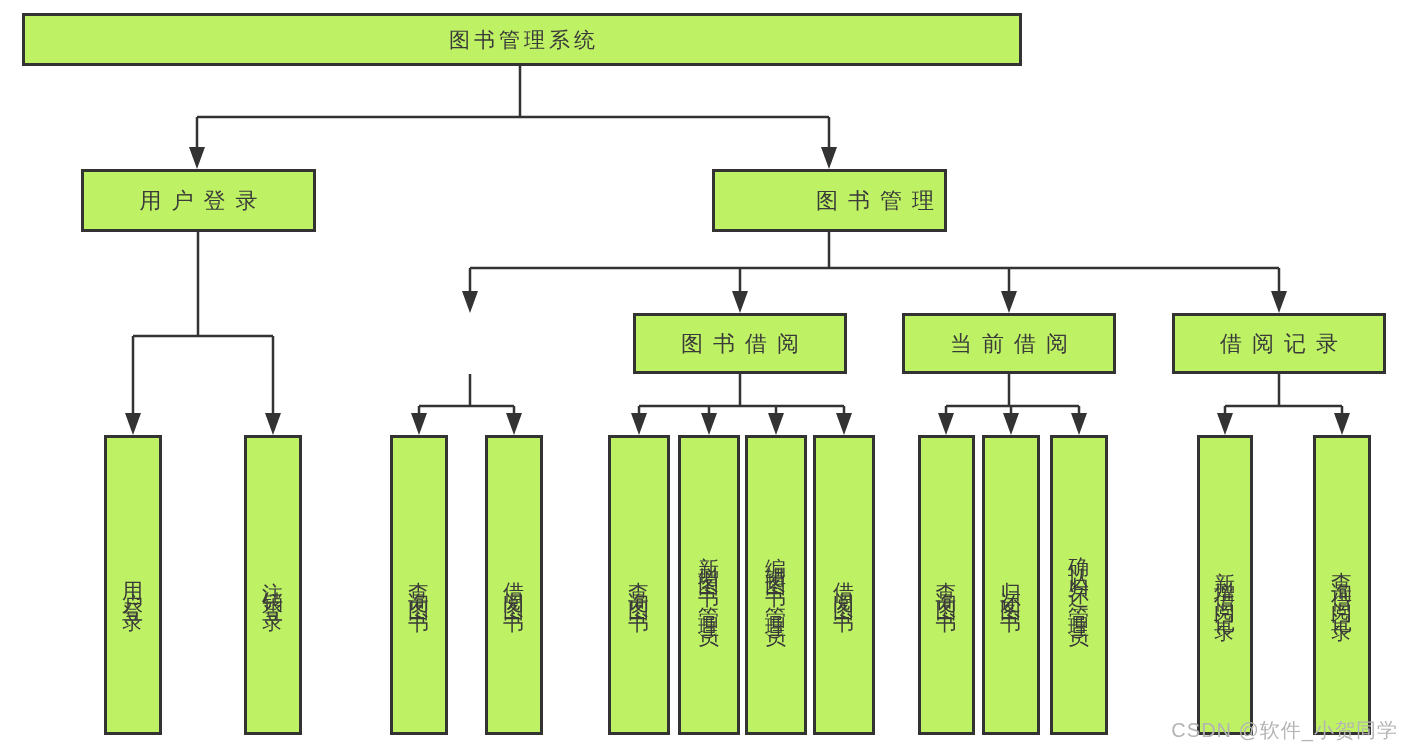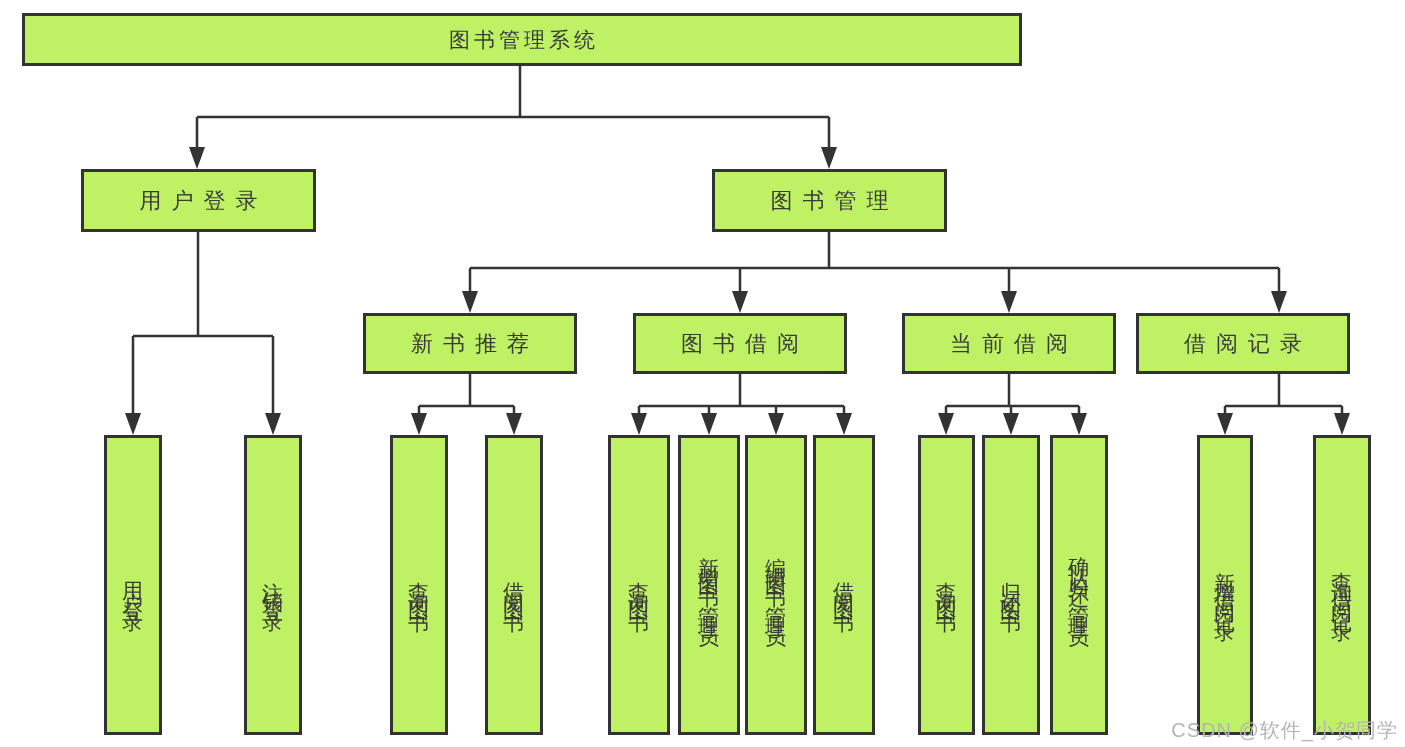--- a/index.html
+++ b/index.html
@@ -109,34 +109,31 @@
     </g>
   </svg>
 
   <div class="node h root" style="left:22px; top:13px; width:1000px; height:53px;">
     <span>图书管理系统</span>
   </div>
 
   <div class="node h" style="left:81px; top:169px; width:235px; height:63px;">
     <span>用户登录</span>
   </div>
-  <div class="node h" style="left:712px; top:169px; width:235px; height:63px;">
+  <div class="node h" style="left:712px; top:169px; width:235px; height:63px;justify-content:flex-end;">
     <span>图书管理</span>
   </div>
 
-  <div class="node h" style="left:363px; top:313px; width:214px; height:61px;">
-    <span>新书推荐</span>
-  </div>
   <div class="node h" style="left:902px; top:313px; width:214px; height:61px;">
     <span>当前借阅</span>
   </div>
   <div class="node h" style="left:633px; top:313px; width:214px; height:61px;">
     <span>图书借阅</span>
   </div>
-  <div class="node h" style="left:1136px; top:313px; width:214px; height:61px;">
+  <div class="node h" style="left:1172px; top:313px; width:214px; height:61px;">
     <span>借阅记录</span>
   </div>
 
   <div class="node v" style="left:104px; top:435px; width:58px; height:300px;">
     <span>用户登录</span>
   </div>
   <div class="node v" style="left:244px; top:435px; width:58px; height:300px;">
     <span>注销登录</span>
   </div>
 

